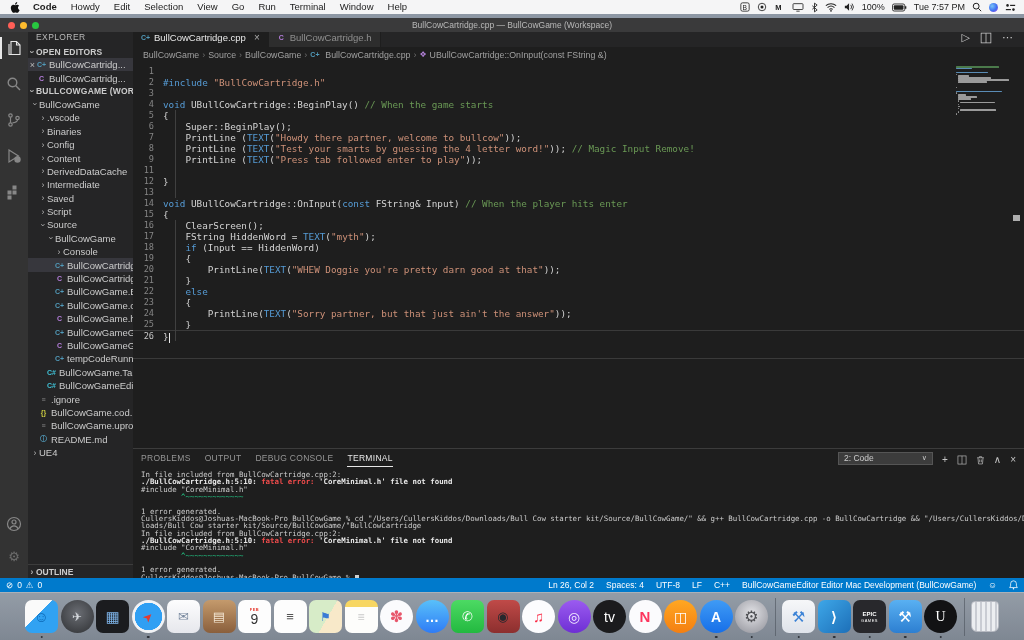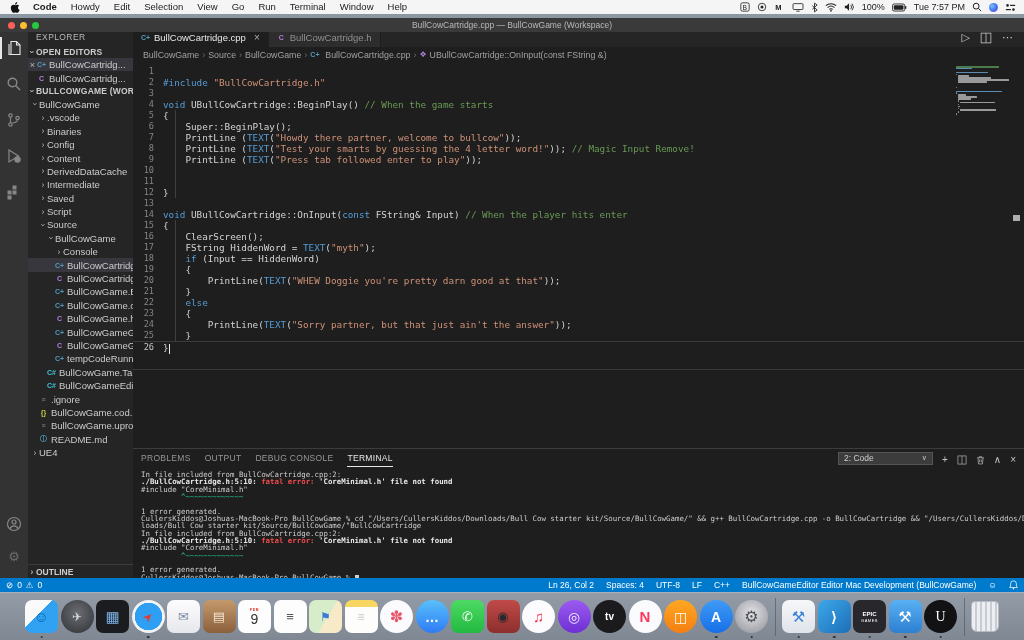--- a/index.html
+++ b/index.html
@@ -115,21 +115,21 @@
   .cal-num { font-size:14px; color:#333; line-height:13px; font-weight:300; }
   .dk-reminders { background:#fdfdfd; color:#555; font-size:13px; }
   .dk-maps { background:linear-gradient(120deg,#d7ecc8 0 55%, #f8e9c9 55%); color:#3a7bd5; font-size:12px; }
   .dk-notes { background:linear-gradient(180deg,#f7d662 0 22%, #fdfdfb 22%); color:#c9c9c9; font-size:12px; }
   .dk-photos { background:#fbfbfd; color:#e8566b; font-size:16px; }
   .dk-messages { background:linear-gradient(#59c0fa,#2e7cf6); color:#fff; font-weight:bold; font-size:14px; }
   .dk-facetime { background:linear-gradient(#4cda63,#23b940); color:#fff; font-size:13px; }
   .dk-photo-booth { background:linear-gradient(#c04a48,#8c2f2e); color:#26282d; font-size:13px; }
   .dk-music { background:#fcfcfe; color:#fa2d48; font-size:15px; }
   .dk-podcasts { background:linear-gradient(#9b5bf0,#6e2fd4); color:#f2ecff; font-size:14px; }
-  .dk-tv { background:#1b1b1d; color:#fff; font-size:10px; font-weight:bold; }
+  .dk-tv { background:#1b1b1d; color:#fff; font-size:14px; font-weight:normal; }
   .dk-news { background:#fbfbfd; color:#fd365e; font-weight:bold; font-size:15px; }
   .dk-books { background:linear-gradient(#ffa722,#f47f11); color:#fff; font-size:14px; }
   .dk-app-store { background:linear-gradient(#3f9bf5,#176fe8); color:#fff; font-weight:bold; font-size:14px; }
   .dk-system-preferences { background:radial-gradient(circle at 50% 40%, #e2e2e6, #8f9098); color:#4f5054; font-size:16px; }
   .dk-xcode { background:linear-gradient(#f6f7f9,#dfe3ea); color:#3b82d6; font-size:15px; }
   .dk-vscode { background:linear-gradient(135deg,#3ea7e8,#1d6fb8); color:#fff; font-weight:bold; font-size:14px; }
   .dk-epic-games { background:#28282c; color:#fff; flex-direction:column; }
   .epic-l1 { font-size:6px; font-weight:bold; line-height:7px; }
   .epic-l2 { font-size:4px; line-height:5px; letter-spacing:.5px; }
   .dk-developer-app { background:linear-gradient(#59b0f2,#2d7fd1); color:#fff; font-size:15px; }
@@ -451,21 +451,20 @@
         <div id="code">
             <div class="code-line"><span class="ln">1</span></div>
             <div class="code-line"><span class="ln">2</span><span class="lt"><span class="tok-k">#include</span><span class="tok-p"> </span><span class="tok-s">"BullCowCartridge.h"</span></span></div>
             <div class="code-line"><span class="ln">3</span><span class="lt"></span></div>
             <div class="code-line"><span class="ln">4</span><span class="lt"><span class="tok-k">void</span><span class="tok-p"> UBullCowCartridge::BeginPlay() </span><span class="tok-c">// When the game starts</span></span></div>
             <div class="code-line"><span class="ln">5</span><span class="lt"><span class="tok-p">{</span></span></div>
             <div class="code-line"><span class="ln">6</span><span class="lt"><span class="tok-p">    Super::BeginPlay();</span></span></div>
             <div class="code-line"><span class="ln">7</span><span class="lt"><span class="tok-p">    PrintLine (</span><span class="tok-k">TEXT</span><span class="tok-p">(</span><span class="tok-s">"Howdy there partner, welcome to bullcow"</span><span class="tok-p">));</span></span></div>
             <div class="code-line"><span class="ln">8</span><span class="lt"><span class="tok-p">    PrintLine (</span><span class="tok-k">TEXT</span><span class="tok-p">(</span><span class="tok-s">"Test your smarts by guessing the 4 letter word!"</span><span class="tok-p">)); </span><span class="tok-c">// Magic Input Remove!</span></span></div>
             <div class="code-line"><span class="ln">9</span><span class="lt"><span class="tok-p">    PrintLine (</span><span class="tok-k">TEXT</span><span class="tok-p">(</span><span class="tok-s">"Press tab followed enter to play"</span><span class="tok-p">));</span></span></div>
-            <div class="code-line"><span class="ln">10</span><span class="lt"></span></div>
             <div class="code-line"><span class="ln">11</span><span class="lt"></span></div>
             <div class="code-line"><span class="ln">12</span><span class="lt"><span class="tok-p">}</span></span></div>
             <div class="code-line"><span class="ln">13</span><span class="lt"></span></div>
             <div class="code-line"><span class="ln">14</span><span class="lt"><span class="tok-k">void</span><span class="tok-p"> UBullCowCartridge::OnInput(</span><span class="tok-k">const</span><span class="tok-p"> FString&amp; Input) </span><span class="tok-c">// When the player hits enter</span></span></div>
             <div class="code-line"><span class="ln">15</span><span class="lt"><span class="tok-p">{</span></span></div>
             <div class="code-line"><span class="ln">16</span><span class="lt"><span class="tok-p">    ClearScreen();</span></span></div>
             <div class="code-line"><span class="ln">17</span><span class="lt"><span class="tok-p">    FString HiddenWord = </span><span class="tok-k">TEXT</span><span class="tok-p">(</span><span class="tok-s">"myth"</span><span class="tok-p">);</span></span></div>
             <div class="code-line"><span class="ln">18</span><span class="lt"><span class="tok-p">    </span><span class="tok-k">if</span><span class="tok-p"> (Input == HiddenWord)</span></span></div>
             <div class="code-line"><span class="ln">19</span><span class="lt"><span class="tok-p">    {</span></span></div>
             <div class="code-line"><span class="ln">20</span><span class="lt"><span class="tok-p">        PrintLine(</span><span class="tok-k">TEXT</span><span class="tok-p">(</span><span class="tok-s">"WHEW Doggie you're pretty darn good at that"</span><span class="tok-p">));</span></span></div>

